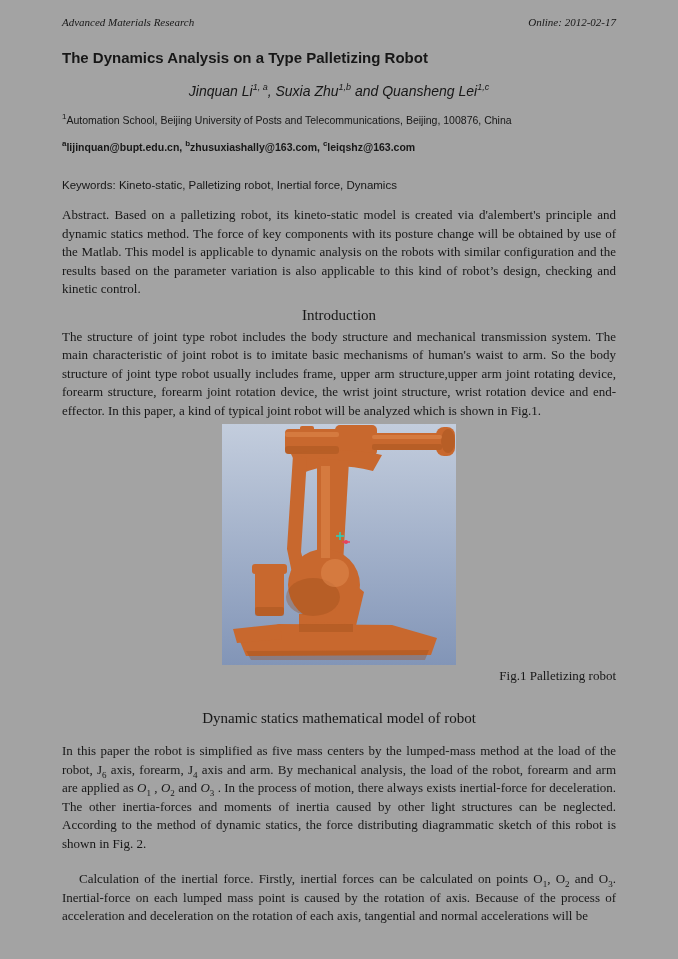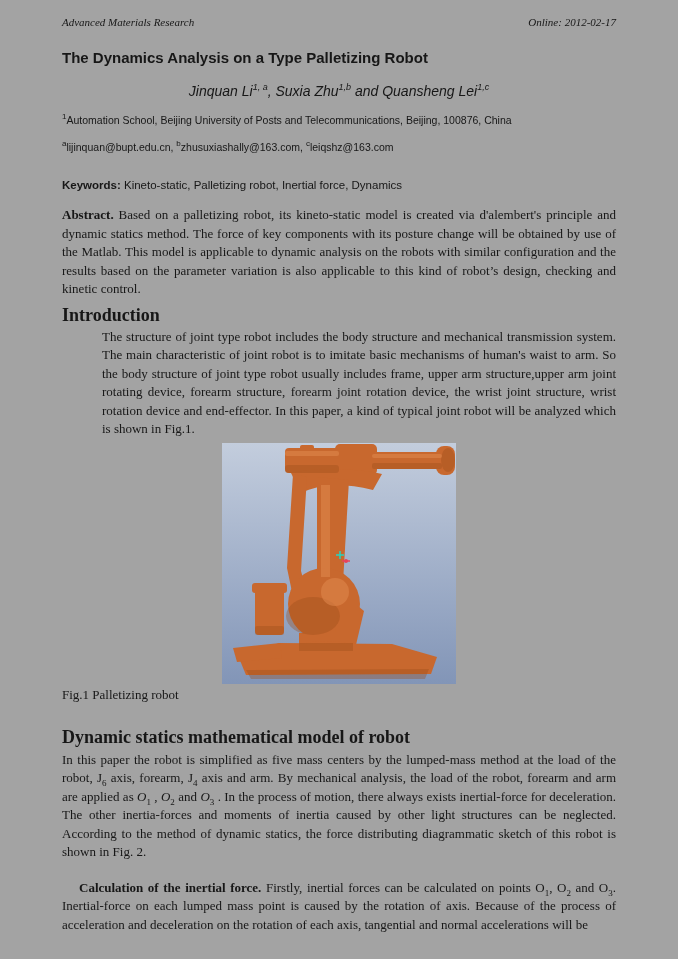--- a/index.html
+++ b/index.html
@@ -17,33 +17,33 @@
     font-family:"Liberation Sans","DejaVu Sans",sans-serif;
     font-weight:bold;font-size:15px;line-height:18px;}
   .authors{margin-top:11px;text-align:center;
     font-family:"Liberation Sans","DejaVu Sans",sans-serif;
     font-size:14px;line-height:19px;font-style:italic;}
   .authors sup{font-size:9px;}
   .affil,.emails{text-align:left;
     font-family:"Liberation Sans","DejaVu Sans",sans-serif;
     font-size:10.5px;line-height:20px;}
   .affil{margin-top:7px;}
-  .emails{margin-top:4px;}
+  .emails{margin-top:4px;font-weight:bold;}
   .affil sup,.emails sup{font-size:8px;}
   .kw{margin-top:21px;font-family:"Liberation Sans","DejaVu Sans",sans-serif;
     font-size:11.5px;line-height:16px;}
   .para{font-size:13px;line-height:18.5px;text-align:justify;}
   .abstract{margin-top:13px;}
-  .b{font-weight:bold;}
-  .h2{margin-top:9px;font-weight:bold;font-size:18px;line-height:15px;}
+  .b{font-weight:normal;}
+  .h2{margin-top:9px;font-weight:normal;font-size:15px;line-height:15px;text-align:center;}
   .h2b{margin-top:27px;}
-  .intro-p{margin-top:5px;margin-left:40px;}
+  .intro-p{margin-top:5px;}
   .fig{margin:4px auto 0;width:234px;font-size:0;}
-  .figcap{text-align:left;font-size:13px;line-height:17px;margin-top:2px;font-family:Liberation Serif, serif;}
-  .p1{margin-top:6px;}
+  .figcap{text-align:right;font-size:13px;line-height:17px;margin-top:2px;font-family:Liberation Serif, serif;}
+  .p1{margin-top:16px;}
   .p2{margin-top:17px;text-indent:17px;}
   sub{font-size:9px;line-height:0;}
   .mi{font-style:italic;}
 </style>
 </head>
 <body>
 
 <div class="page">
 
   <div class="hdr">

